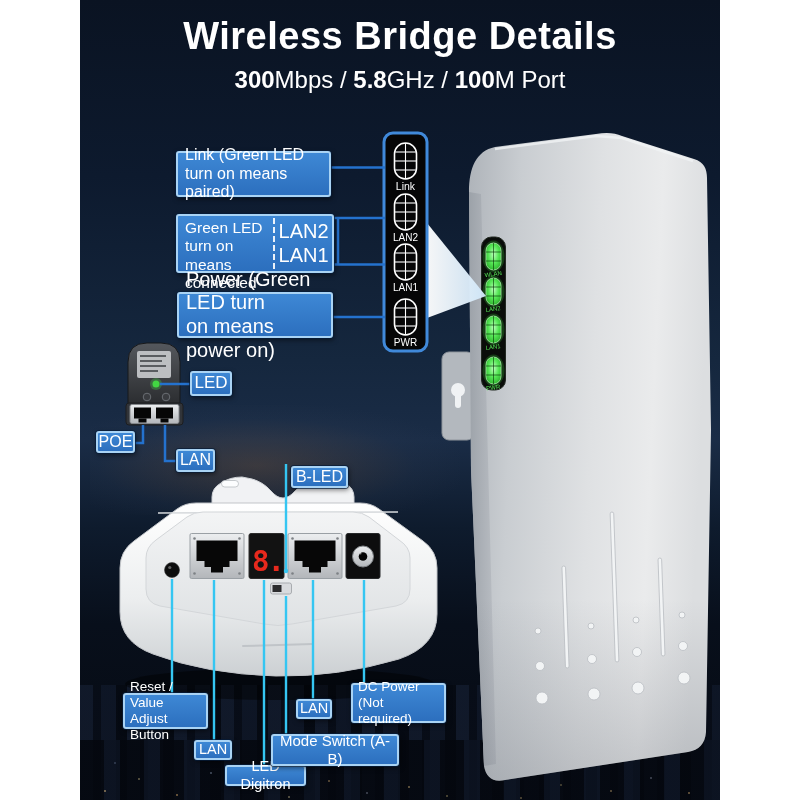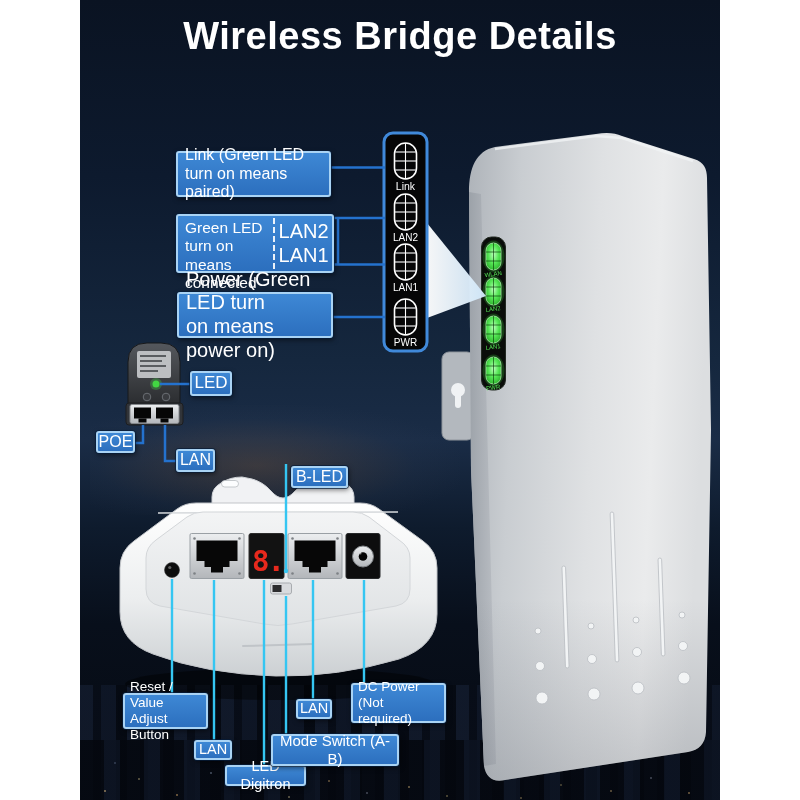--- a/index.html
+++ b/index.html
@@ -306,20 +306,21 @@
       <line x1="172" y1="579" x2="172" y2="694"></line>
       <line x1="214" y1="580" x2="214" y2="741"></line>
       <line x1="264" y1="580" x2="264" y2="766"></line>
       <line x1="286" y1="596" x2="286" y2="735"></line>
       <line x1="313" y1="580" x2="313" y2="700"></line>
       <line x1="364" y1="580" x2="364" y2="684"></line>
     </g>
   </svg>
 
   <div class="title">Wireless Bridge Details</div>
+  <div class="subtitle"><b>300</b><span>Mbps / </span><b>5.8</b><span>GHz / </span><b>100</b><span>M Port</span></div>
 
   <div class="lbl lbl-link">
     <span>Link (Green LED</span>
     <span>turn on means paired)</span>
   </div>
 
   <div class="lbl lbl-lan-status">
     <div class="lls-left">
       <span>Green LED</span>
       <span>turn on means</span>

